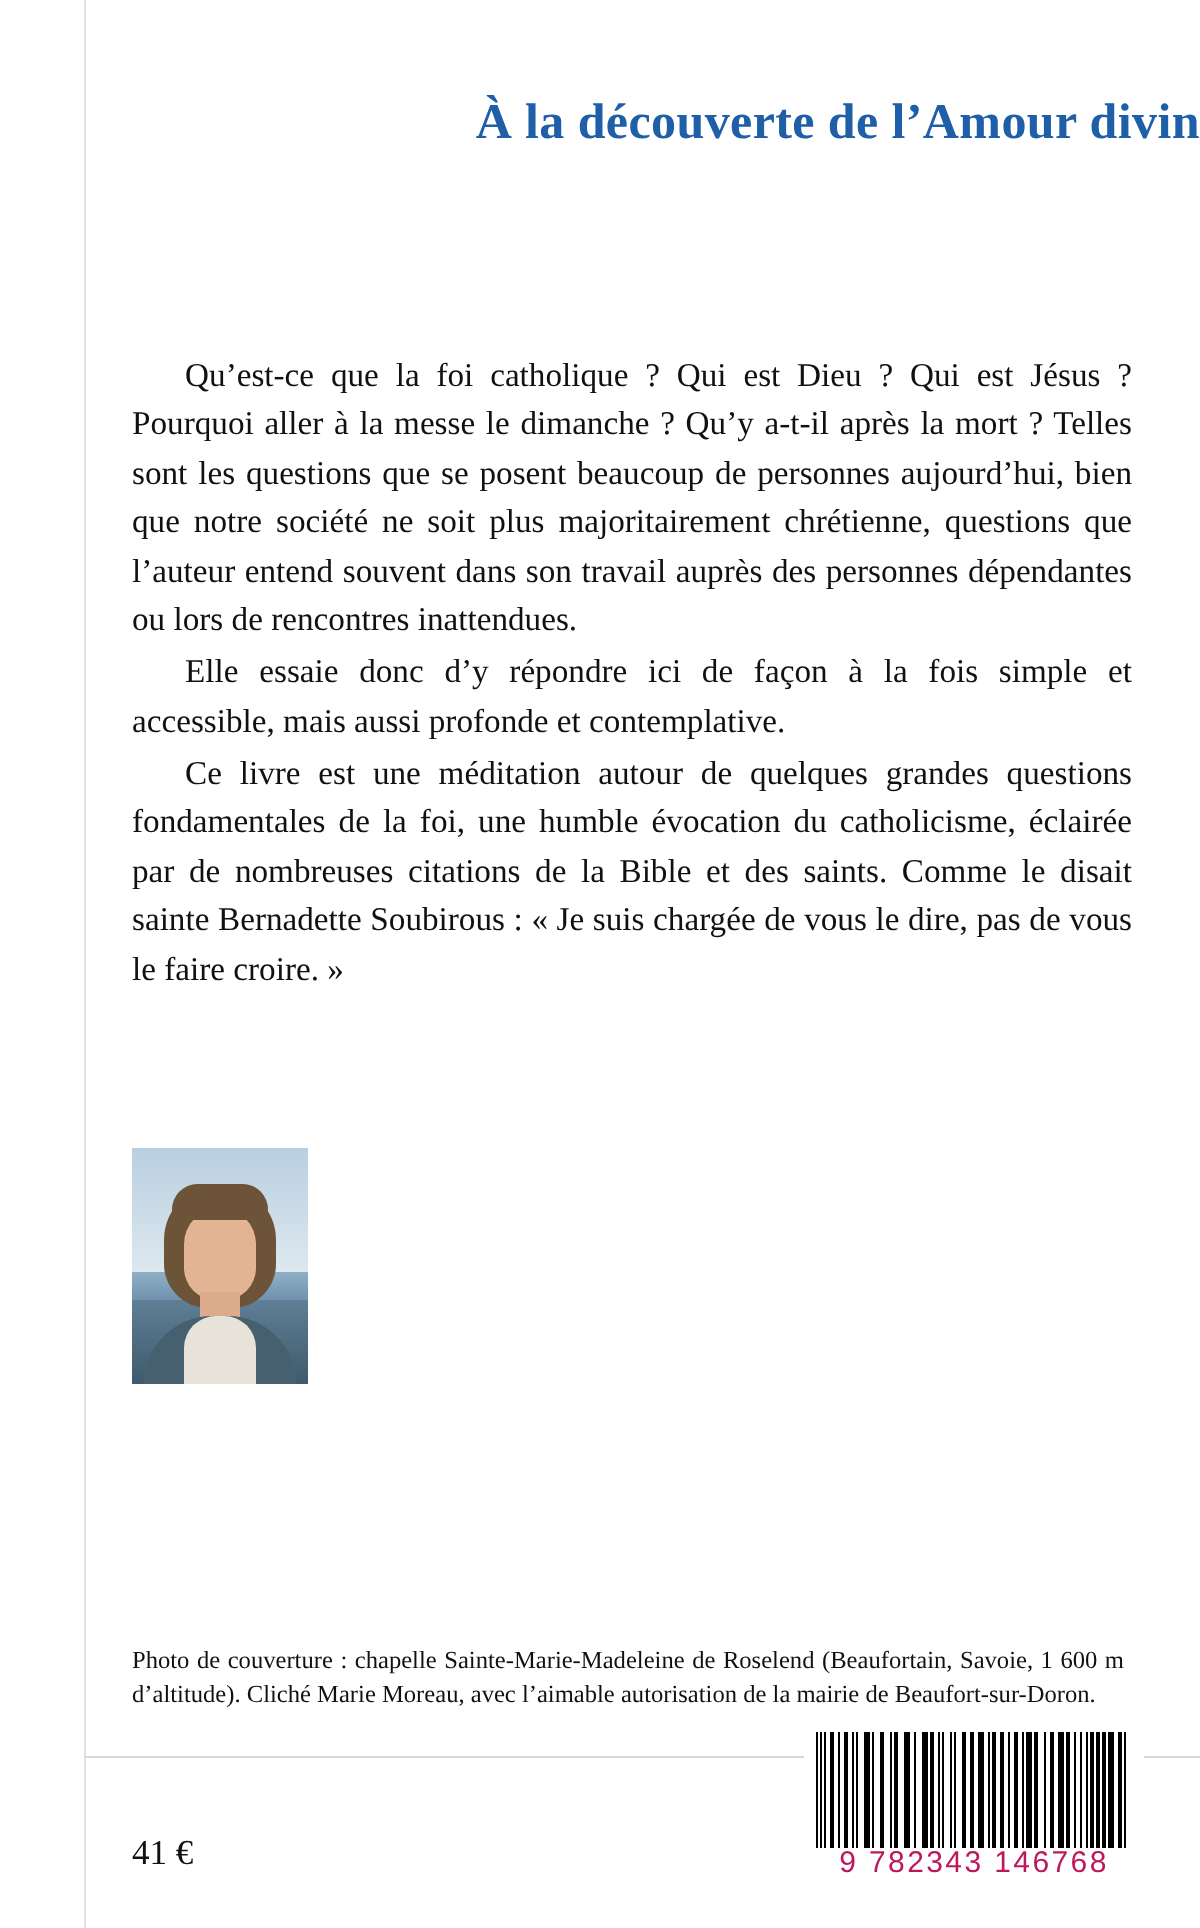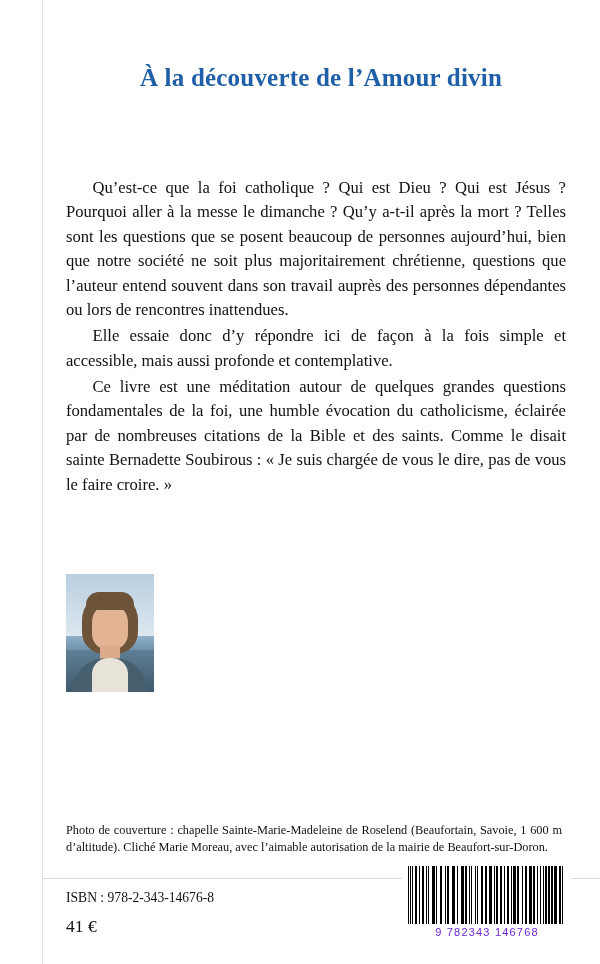--- a/index.html
+++ b/index.html
@@ -33,23 +33,23 @@
   .content {
     position: absolute;
     left: 42px;
     top: 0;
     width: 558px;
     height: 964px;
   }
   .title {
     position: absolute;
     left: 0;
-    top: 64px;
+    top: 48px;
     width: 558px;
-    text-align: center;
+    text-align: right;
     font-family: "Liberation Serif", serif;
     font-size: 25px;
     font-weight: bold;
     color: #1e5fa8;
     letter-spacing: 0.2px;
   }
   .body-text {
     position: absolute;
     left: 24px;
     top: 176px;
@@ -192,23 +192,23 @@
   .barcode i {
     display: block;
     background: #000;
     height: 100%;
   }
   .barcode-digits {
     position: relative;
     width: 158px;
     height: 16px;
     font-family: "Liberation Sans", sans-serif;
-    font-size: 11px;
+    font-size: 15px;
     letter-spacing: 1.2px;
-    color: #6d28d9;
+    color: #be185d;
     text-align: center;
     line-height: 16px;
   }
 </style>
 </head>
 <body>
 
 <div class="page">
 
   <div class="spine"></div>
@@ -233,21 +233,20 @@
       <div class="ph-neck"></div>
       <div class="ph-shoulders"></div>
       <div class="ph-top"></div>
     </div>
 
 
     <div class="credit">Photo de couverture : chapelle Sainte-Marie-Madeleine de Roselend (Beaufortain, Savoie, 1 600 m d’altitude). Cliché Marie Moreau, avec l’aimable autorisation de la mairie de Beaufort-sur-Doron.</div>
 
     <div class="footer-rule"></div>
 
-    <div class="isbn">ISBN : 978-2-343-14676-8</div>
     <div class="price">41 €</div>
 
     <div class="barcode-wrap">
       <div class="barcode" id="barcode-bars">
           <i style="width: 1px; background: rgb(0, 0, 0);"></i>
           <i style="width: 1px; background: transparent;"></i>
           <i style="width: 1px; background: rgb(0, 0, 0);"></i>
           <i style="width: 1px; background: transparent;"></i>
           <i style="width: 1px; background: rgb(0, 0, 0);"></i>
           <i style="width: 2px; background: transparent;"></i>

